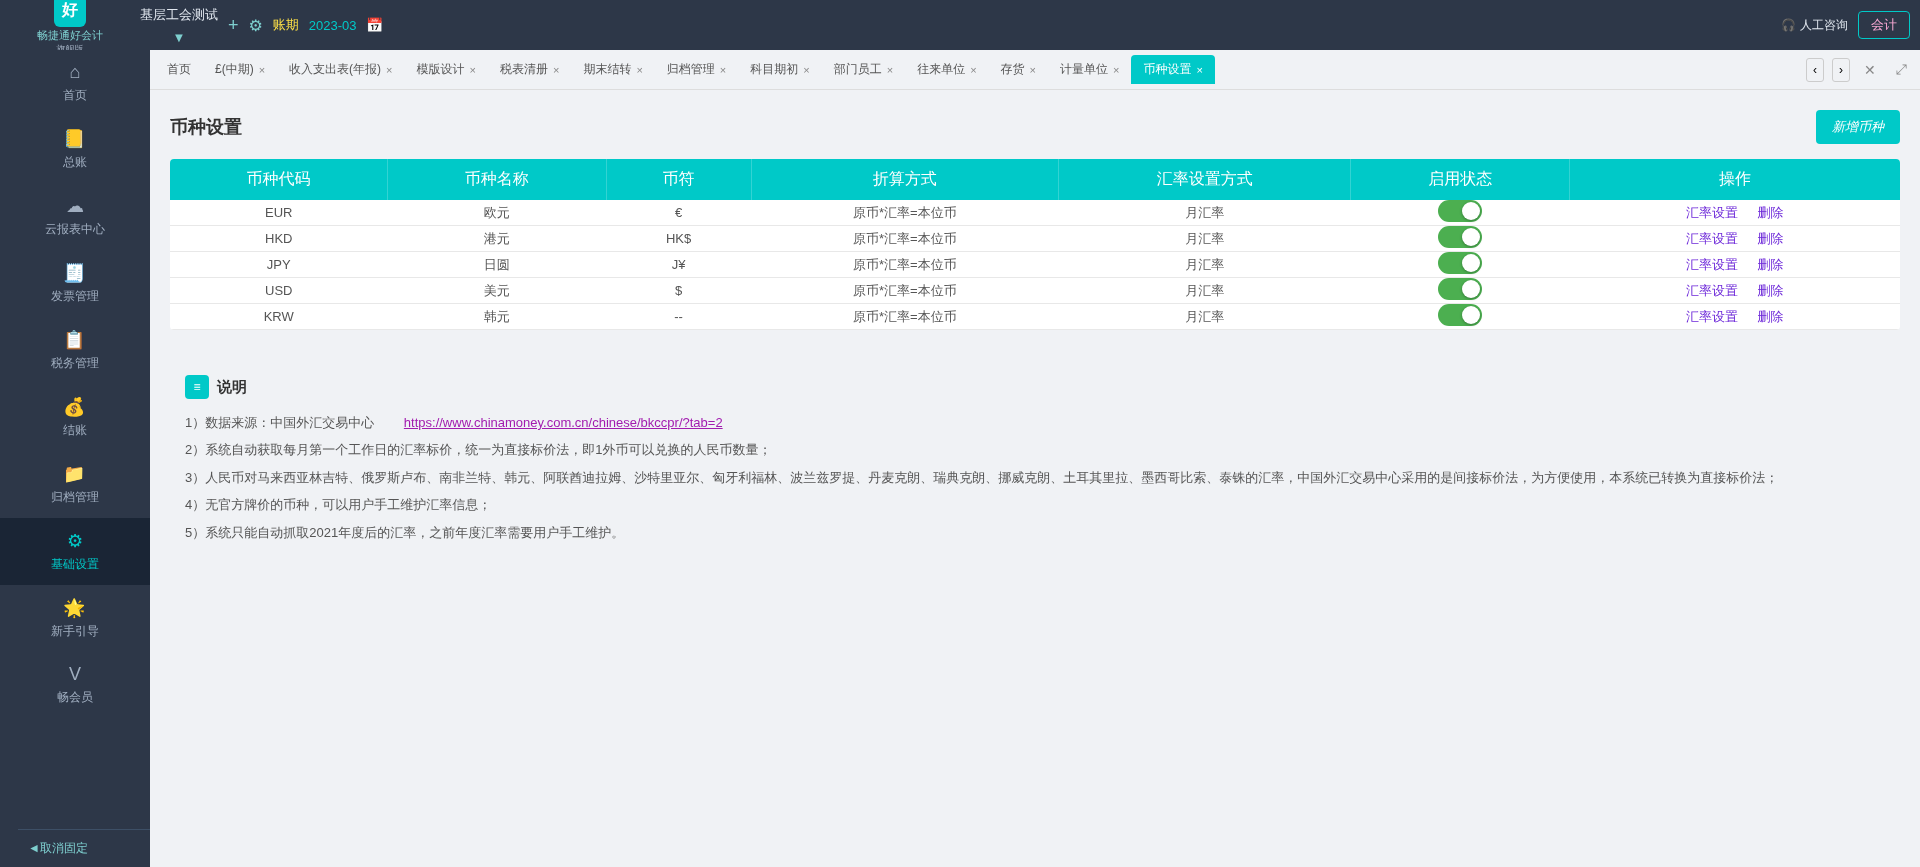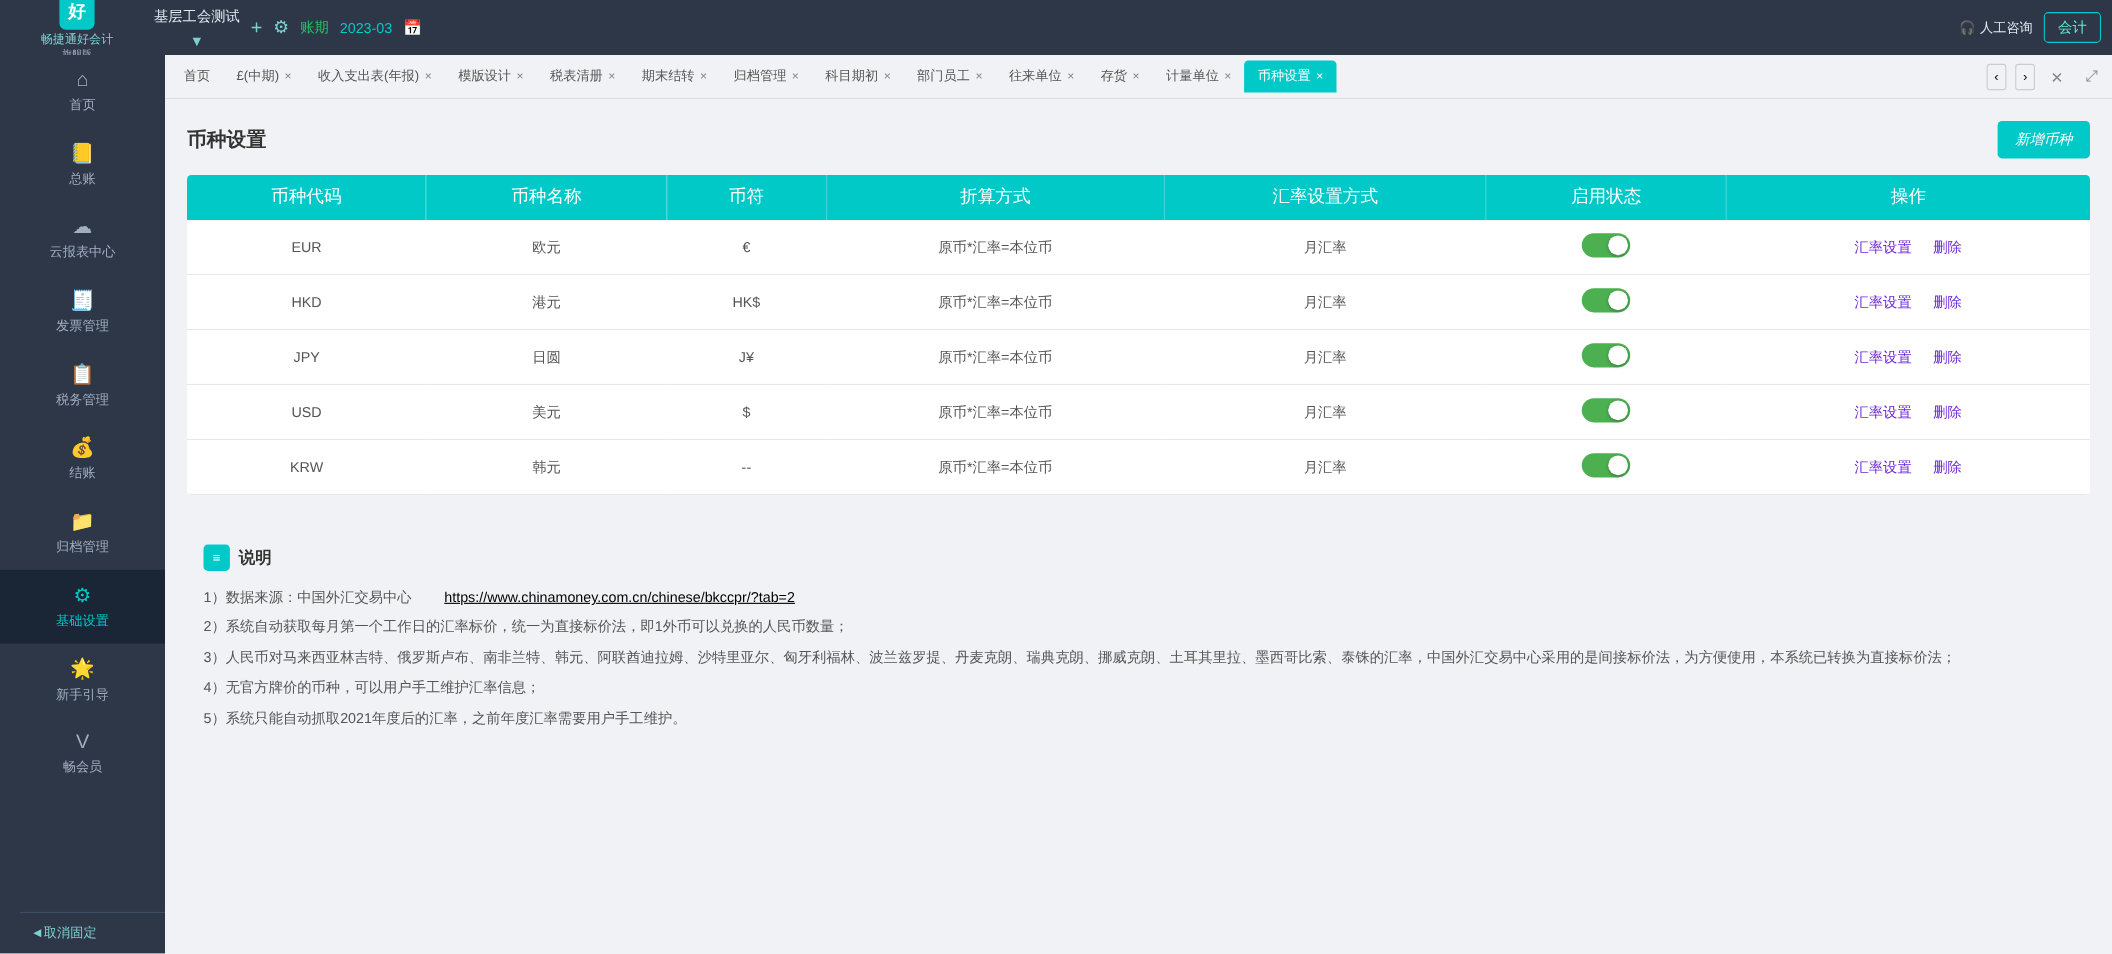--- a/index.html
+++ b/index.html
@@ -11,21 +11,21 @@
     .logo-icon { width: 32px; height: 32px; background: #00c9c8; border-radius: 6px; display: flex; align-items: center; justify-content: center; color: white; font-size: 16px; font-weight: bold; }
     .logo-text { color: #7ecfcf; font-size: 11px; margin-top: 1px; font-family: Liberation Serif, serif; }
     .logo-sub { color: #a0aec0; font-size: 9px; }
     .company-selector { display: flex; align-items: center; gap: 6px; color: #e2e8f0; font-size: 13px; cursor: pointer; flex-direction: column; }
     .company-selector .dropdown-icon { color: #7ecfcf; }
     .add-icon-btn { color: #7ecfcf; font-size: 18px; cursor: pointer; }
     .settings-icon-btn { color: #7ecfcf; font-size: 16px; cursor: pointer; }
     .calendar-icon { color: #00c9c8; font-size: 14px; cursor: pointer; }
     .top-right { margin-left: auto; display: flex; align-items: center; gap: 10px; }
     .customer-service { display: flex; align-items: center; gap: 4px; color: #e2e8f0; font-size: 12px; cursor: pointer; }
-    .account-btn { background: transparent; border: 1px solid #00c9c8; color: #5eead4; padding: 4px 12px; border-radius: 4px; cursor: pointer; font-size: 13px; }
+    .account-btn { background: transparent; border: 1px solid #00c9c8; color: #f9a8d4; padding: 4px 12px; border-radius: 4px; cursor: pointer; font-size: 13px; }
 
     
     .main-layout { display: flex; flex: 1; overflow: hidden; }
 
     
     .sidebar { width: 150px; background: #2d3748; display: flex; flex-direction: column; flex-shrink: 0; }
     .sidebar-item { display: flex; flex-direction: column; align-items: center; padding: 12px 0; color: #a0aec0; cursor: pointer; font-size: 12px; gap: 4px; }
     .sidebar-item.active { background: #1a2535; color: #00c9c8; }
     .sidebar-item .icon { font-size: 18px; }
     .sidebar-bottom { margin-top: auto; padding: 10px; color: #7ecfcf; font-size: 12px; text-align: left; cursor: pointer; border-top: 1px solid #3d4f66; margin-left: 18px; }
@@ -50,52 +50,52 @@
     .page-header { display: flex; align-items: center; justify-content: space-between; margin-bottom: 15px; }
     .page-title { font-size: 18px; font-weight: bold; color: #333; }
     .btn-new { background: #00c9c8; color: white; border: none; padding: 8px 16px; border-radius: 4px; cursor: pointer; font-size: 13px; font-style: italic; }
 
     
     .data-table { width: 100%; border-collapse: collapse; background: white; border-radius: 4px; overflow: hidden; }
     .data-table thead tr { background: #00c9c8; color: white; }
     .data-table thead th { padding: 10px 15px; text-align: center; font-weight: normal; font-size: 16px; border-right: 1px solid rgba(255,255,255,0.2); }
     .data-table thead th:last-child { border-right: none; }
     .data-table tbody tr { border-bottom: 1px solid #e8e8e8; }
-    .data-table tbody td { padding: 12px 15px; text-align: center; color: #555; font-size: 13px; }
+    .data-table tbody td { padding: 0 15px; text-align: center; color: #555; font-size: 13px; }
     .action-link { color: #6d28d9; cursor: pointer; text-decoration: none; margin: 0 8px; }
 
     
     .toggle { display: inline-flex; align-items: center; cursor: pointer; }
     .toggle-track { width: 44px; height: 22px; background: #4caf50; border-radius: 11px; position: relative; display: flex; align-items: center; }
     .toggle-thumb { width: 18px; height: 18px; background: white; border-radius: 50%; position: absolute; right: 2px; box-shadow: 0 1px 3px rgba(0,0,0,0.3); }
 
     
     .note-section { margin-top: 30px; padding: 15px; }
     .note-title { display: flex; align-items: center; gap: 8px; font-size: 15px; font-weight: bold; color: #333; margin-bottom: 12px; }
     .note-icon { width: 24px; height: 24px; background: #00c9c8; border-radius: 4px; display: flex; align-items: center; justify-content: center; color: white; font-size: 12px; }
     .note-list { list-style: none; color: #555; font-size: 13px; line-height: 1.8; }
     .note-list li { margin-bottom: 4px; }
-    .note-link { color: #000000; text-decoration: underline; cursor: pointer; padding-left: 26px; }
+    .note-link { color: #a21caf; text-decoration: underline; cursor: pointer; padding-left: 26px; }
   </style>
 </head>
 <body>
 
 <div class="top-bar">
   <div class="logo-area">
     <div class="logo-icon">好</div>
     <div class="logo-text">畅捷通好会计</div>
     <div class="logo-sub">旗舰版</div>
   </div>
   <div class="company-selector">
     <span>基层工会测试</span>
     <span class="dropdown-icon">▼</span>
   </div>
   <span class="add-icon-btn">+</span>
   <span class="settings-icon-btn">⚙</span>
-  <span style="color:#22c55e;">账期</span>
+  <span style="color:#fde047;">账期</span>
   <span style="color:#00c9c8;font-weight:normal;">2023-03</span>
   <span class="calendar-icon">📅</span>
   <div class="top-right">
     <div class="customer-service">
       <span>🎧</span>
       <span>人工咨询</span>
     </div>
     <button class="account-btn">会计</button>
   </div>
 </div>

